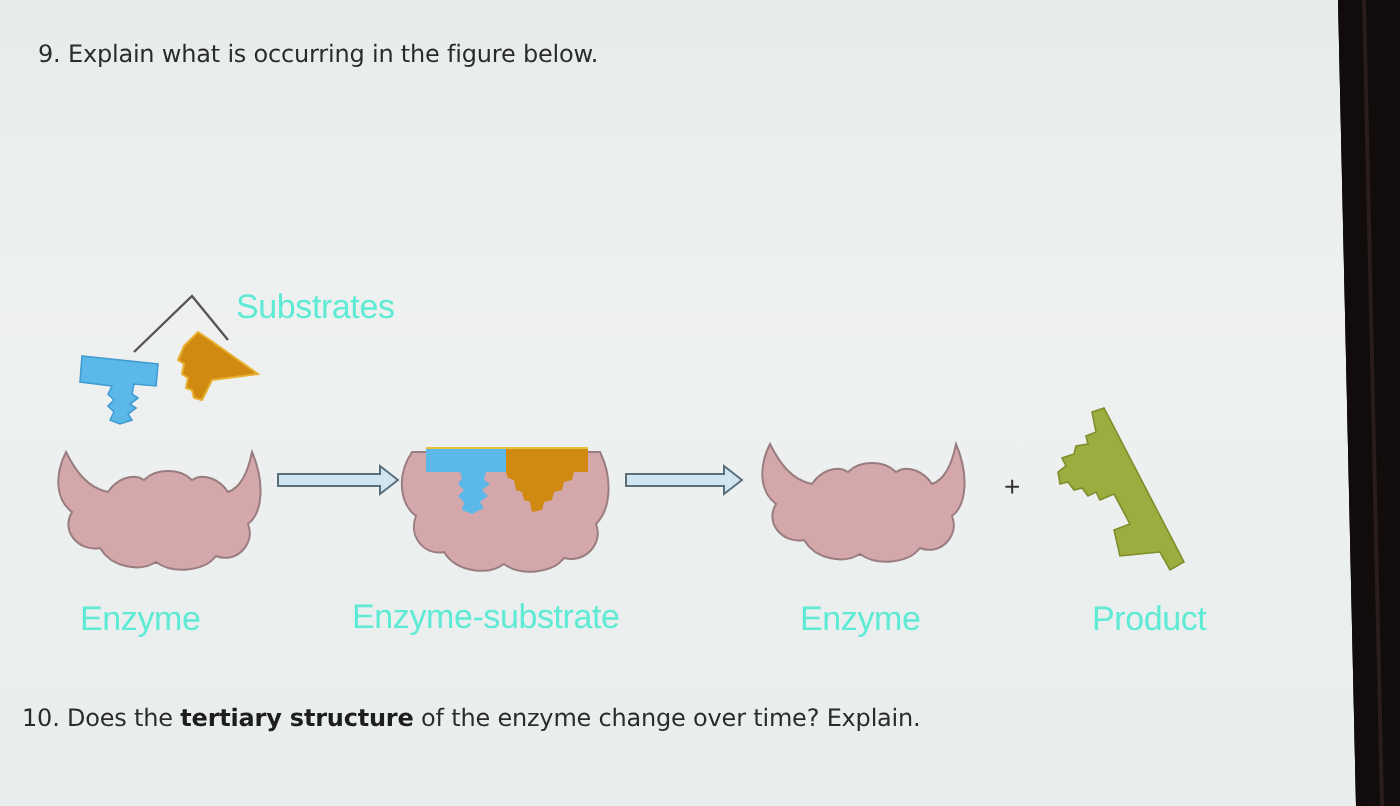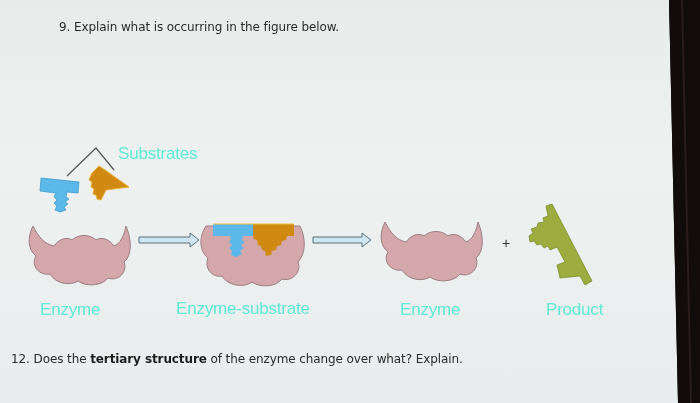--- a/index.html
+++ b/index.html
@@ -21,21 +21,21 @@
   .edge-line {
     position: absolute; left: 0; top: 0; width: 700px; height: 403px;
     background: #3a2a28;
     clip-path: polygon(681px 0, 683px 0, 692px 403px, 690px 403px);
     opacity: .6;
   }
   .q {
     position: absolute; font-family: "DejaVu Sans", sans-serif; color: #2b2b2b;
     font-size: 12px; white-space: nowrap; letter-spacing: -0.1px;
   }
-  .q9 { left: 19px; top: 20px; margin-left: 40px; }
+  .q9 { left: 19px; top: 20px; }
   .q10 { left: 11px; top: 352px; }
   .q10 b { font-weight: bold; color: #1e1e1e; margin-top: 29px; }
   .lbl {
     position: absolute; color: #5eead4; font-size: 17px; white-space: nowrap;
     font-family: "Liberation Sans", sans-serif; letter-spacing: -0.2px;
   }
   .lbl-substrates { left: 118px; top: 144px; }
   .lbl-enzyme1 { left: 40px; top: 300px; }
   .lbl-complex { left: 176px; top: 300px; text-align: center; line-height: 18px; }
   .lbl-enzyme2 { left: 400px; top: 300px; }
@@ -127,13 +127,13 @@
 
 <div class="lbl lbl-substrates">Substrates</div>
 <div class="plus">+</div>
 <div class="lbl lbl-enzyme1">Enzyme</div>
 <div class="lbl lbl-complex">
   <div>Enzyme-substrate</div>
 </div>
 <div class="lbl lbl-enzyme2">Enzyme</div>
 <div class="lbl lbl-product">Product</div>
 
-<div class="q q10"><span>12. Does the </span><b>tertiary structure</b><span> of the enzyme change over what?  Explain.</span></div>
+<div class="q q10"><span>10. Does the </span><b>tertiary structure</b><span> of the enzyme change over time?  Explain.</span></div>
 
 </body></html>

